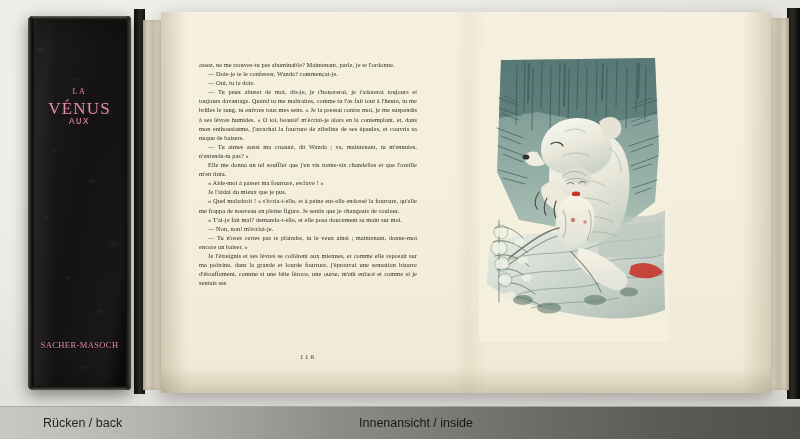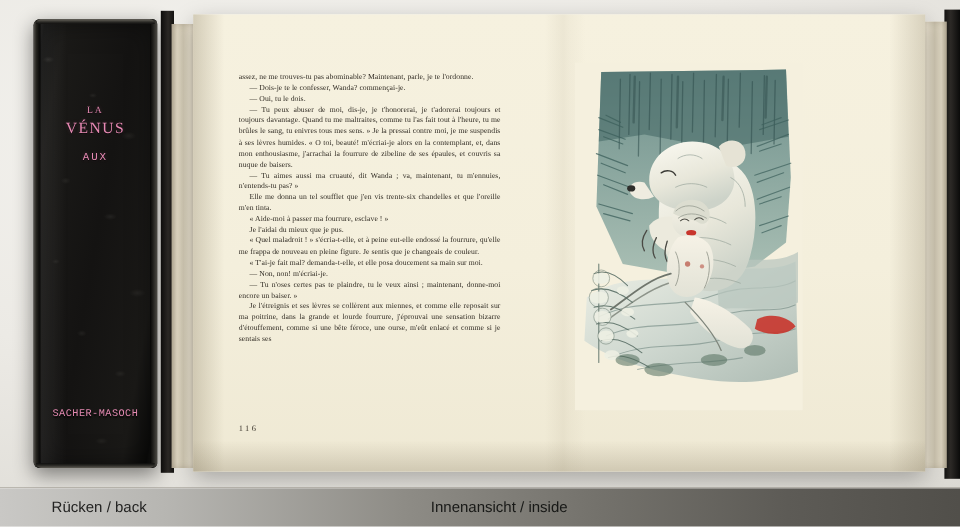--- a/index.html
+++ b/index.html
@@ -78,28 +78,28 @@
   .spine-title{
     position:absolute;left:0;right:0;top:72px;
     text-align:center;
     font-family:"Liberation Serif",serif;
     color:#e88ab4;
     text-shadow:0 1px 1px rgba(0,0,0,.85), 0 0 3px rgba(232,138,180,.28);
     letter-spacing:.5px;
     line-height:1.05;
   }
   .st-la{font-size:8px;letter-spacing:1.6px;display:block;margin-bottom:4px;}
-  .st-venus{font-size:13px;letter-spacing:1.2px;display:block;margin-bottom:13px;}
+  .st-venus{font-size:17px;letter-spacing:1.2px;display:block;margin-bottom:0;}
   .st-aux{font-size:9px;letter-spacing:1.6px;display:block;margin-bottom:4px;font-family:Liberation Mono, monospace;}
   .st-four{font-size:15.5px;letter-spacing:.4px;display:block;}
 
   .spine-author{
     position:absolute;left:0;right:0;bottom:40px;
     text-align:center;
-    font-family:Liberation Mono, monospace;
+    font-family:Liberation Serif, serif;
     font-size:8.5px;letter-spacing:.4px;
     color:#e48ab2;
     text-shadow:0 1px 1px rgba(0,0,0,.85);
   }
 
   
   .book{
     position:absolute;left:134px;top:8px;width:666px;height:399px;
   }
   
@@ -155,20 +155,21 @@
     font-family:"Liberation Serif",serif;
     font-size:6.4px;
     line-height:9.1px;
     color:#312c24;
     text-align:justify;
     letter-spacing:.05px;
   }
   .text-page p.ind{text-indent:9px;}
   .folio{
     position:absolute;left:38px;top:341px;width:218px;
+    text-align:center;
     font-family:"Liberation Serif",serif;
     font-size:7px;color:#3a342b;letter-spacing:2px;
   }
 
   
   .plate{
     position:absolute;left:318px;top:40px;width:190px;height:290px;
   }
   .plate svg{display:block;width:190px;height:290px;}
 

